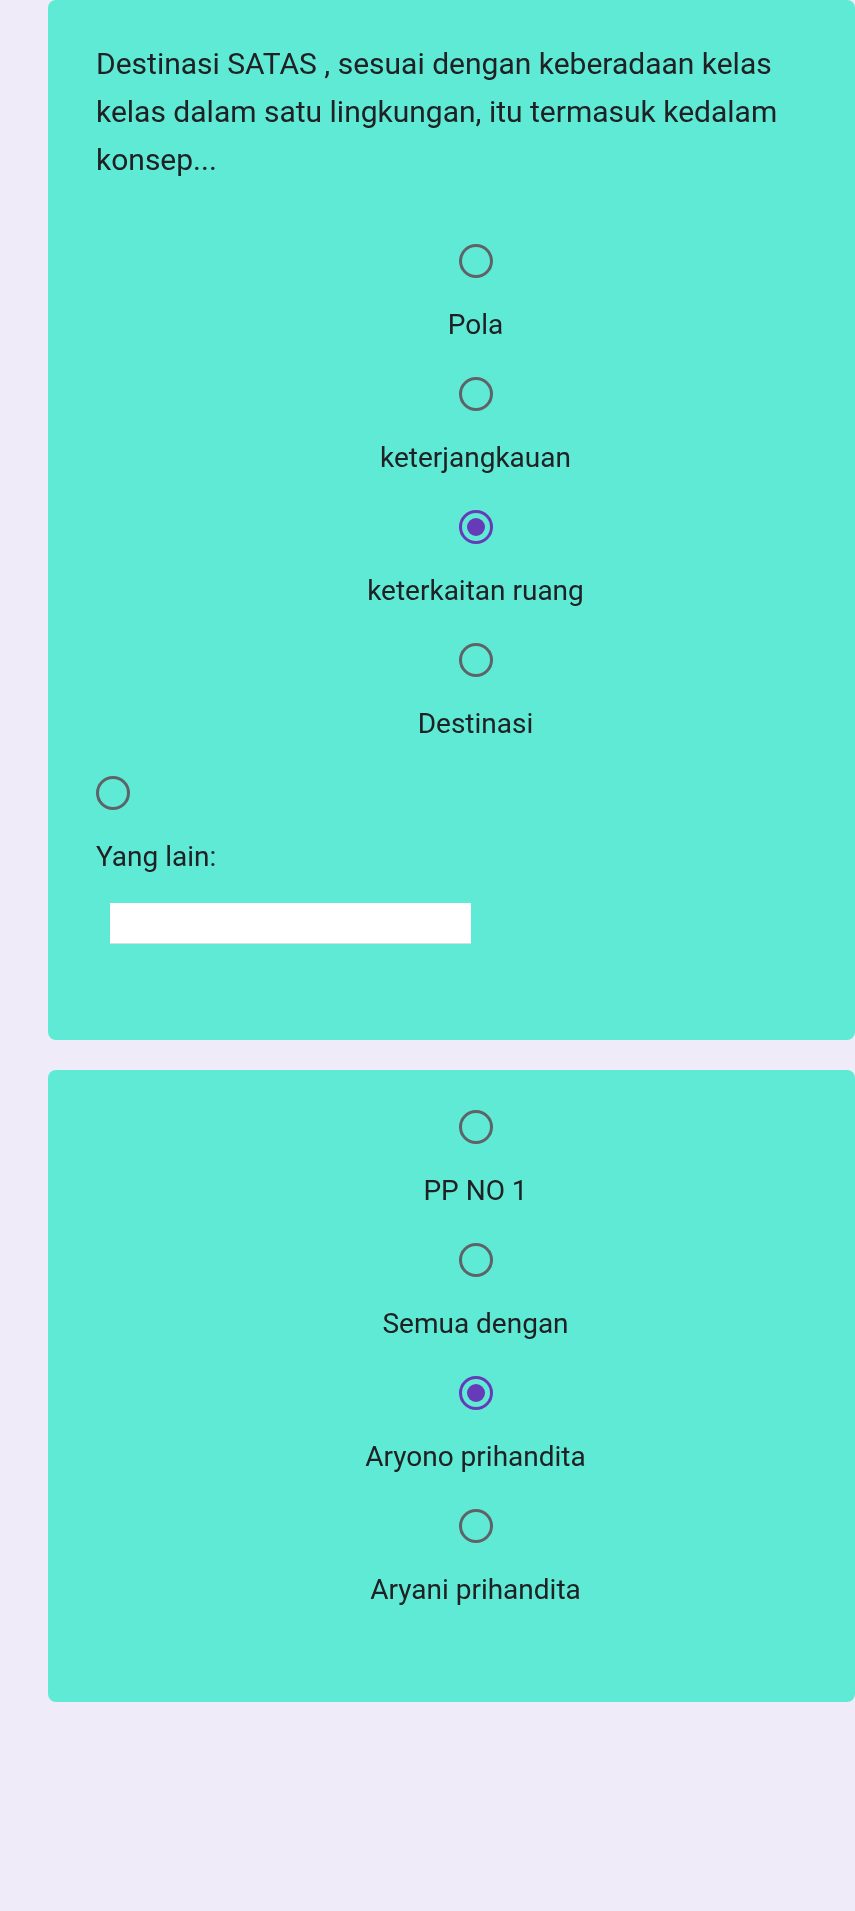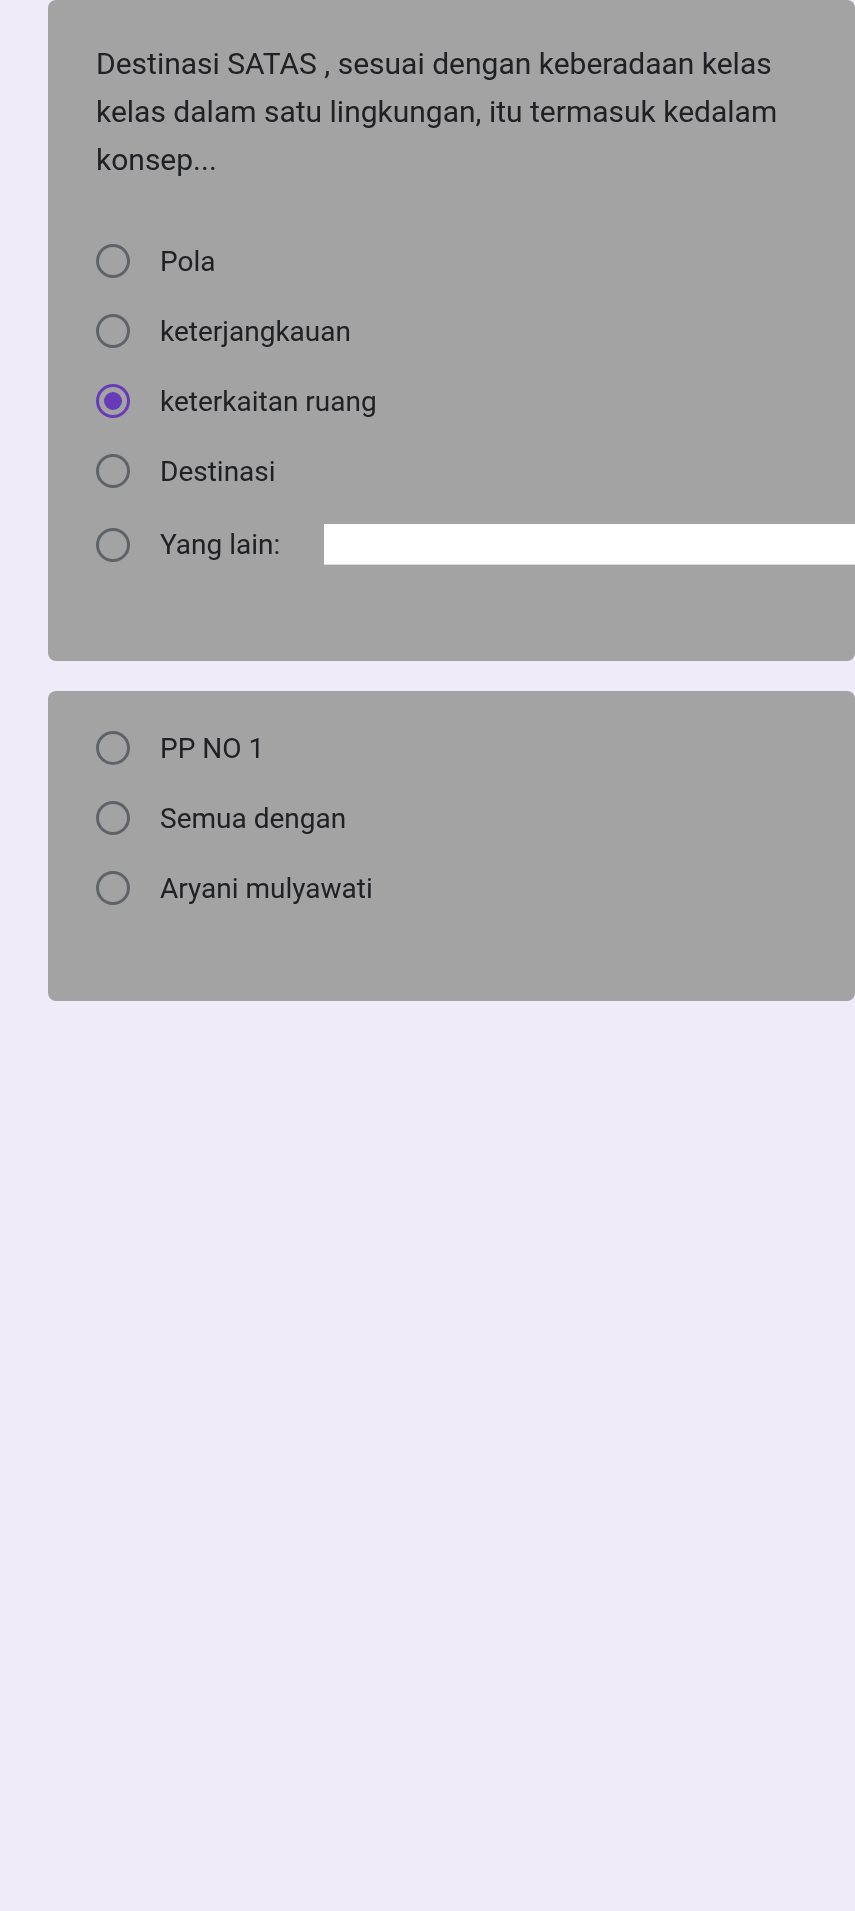--- a/index.html
+++ b/index.html
@@ -3,39 +3,40 @@
 <meta charset="utf-8">
 <style>
   * { box-sizing: border-box; margin: 0; padding: 0; }
   body {
     background: #f0ebf8;
     font-family: Roboto, Arial, sans-serif;
     color: #202124;
     width: 855px;
   }
   .card {
-    background: #a3a3a3;
+    background: #5eead4;
     border-radius: 8px;
     margin: 0 0 30px 48px;
     padding: 40px 0 60px 48px;
     border-left: 0;
   }
   .question {
     font-size: 30px;
     line-height: 1.6;
     color: #202124;
     margin-bottom: 60px;
     padding-right: 20px;
   }
   .option {
     display: flex;
     align-items: center;
     gap: 30px;
     margin-bottom: 36px;
     cursor: pointer;
+    flex-direction: column;
   }
   .radio {
     width: 34px; height: 34px;
     border: 3px solid #5f6368;
     border-radius: 50%;
     display: flex; align-items: center; justify-content: center;
     flex-shrink: 0;
   }
   .radio.selected {
     border-color: #673ab7;
@@ -45,21 +46,21 @@
     width: 18px; height: 18px;
     background: #673ab7;
     border-radius: 50%;
   }
   .option-label {
     font-size: 28px;
     color: #202124;
   }
   .other-row {
     display: flex;
-    align-items: center;
+    align-items: flex-start;
     gap: 30px;
   }
   .other-input {
     border: none;
     border-bottom: 1px solid #dadce0;
     font-size: 28px;
     flex: 1;
     margin-left: 14px;
     padding: 4px 0;
     outline: none;
@@ -98,16 +99,20 @@
 
   <div class="option">
     <div class="radio"></div>
     <span class="option-label">PP NO 1</span>
   </div>
   <div class="option">
     <div class="radio"></div>
     <span class="option-label">Semua dengan</span>
   </div>
   <div class="option">
+    <div class="radio selected"></div>
+    <span class="option-label">Aryono prihandita</span>
+  </div>
+  <div class="option">
     <div class="radio"></div>
-    <span class="option-label">Aryani mulyawati</span>
+    <span class="option-label">Aryani prihandita</span>
   </div>
 </div>
 
 </body></html>

